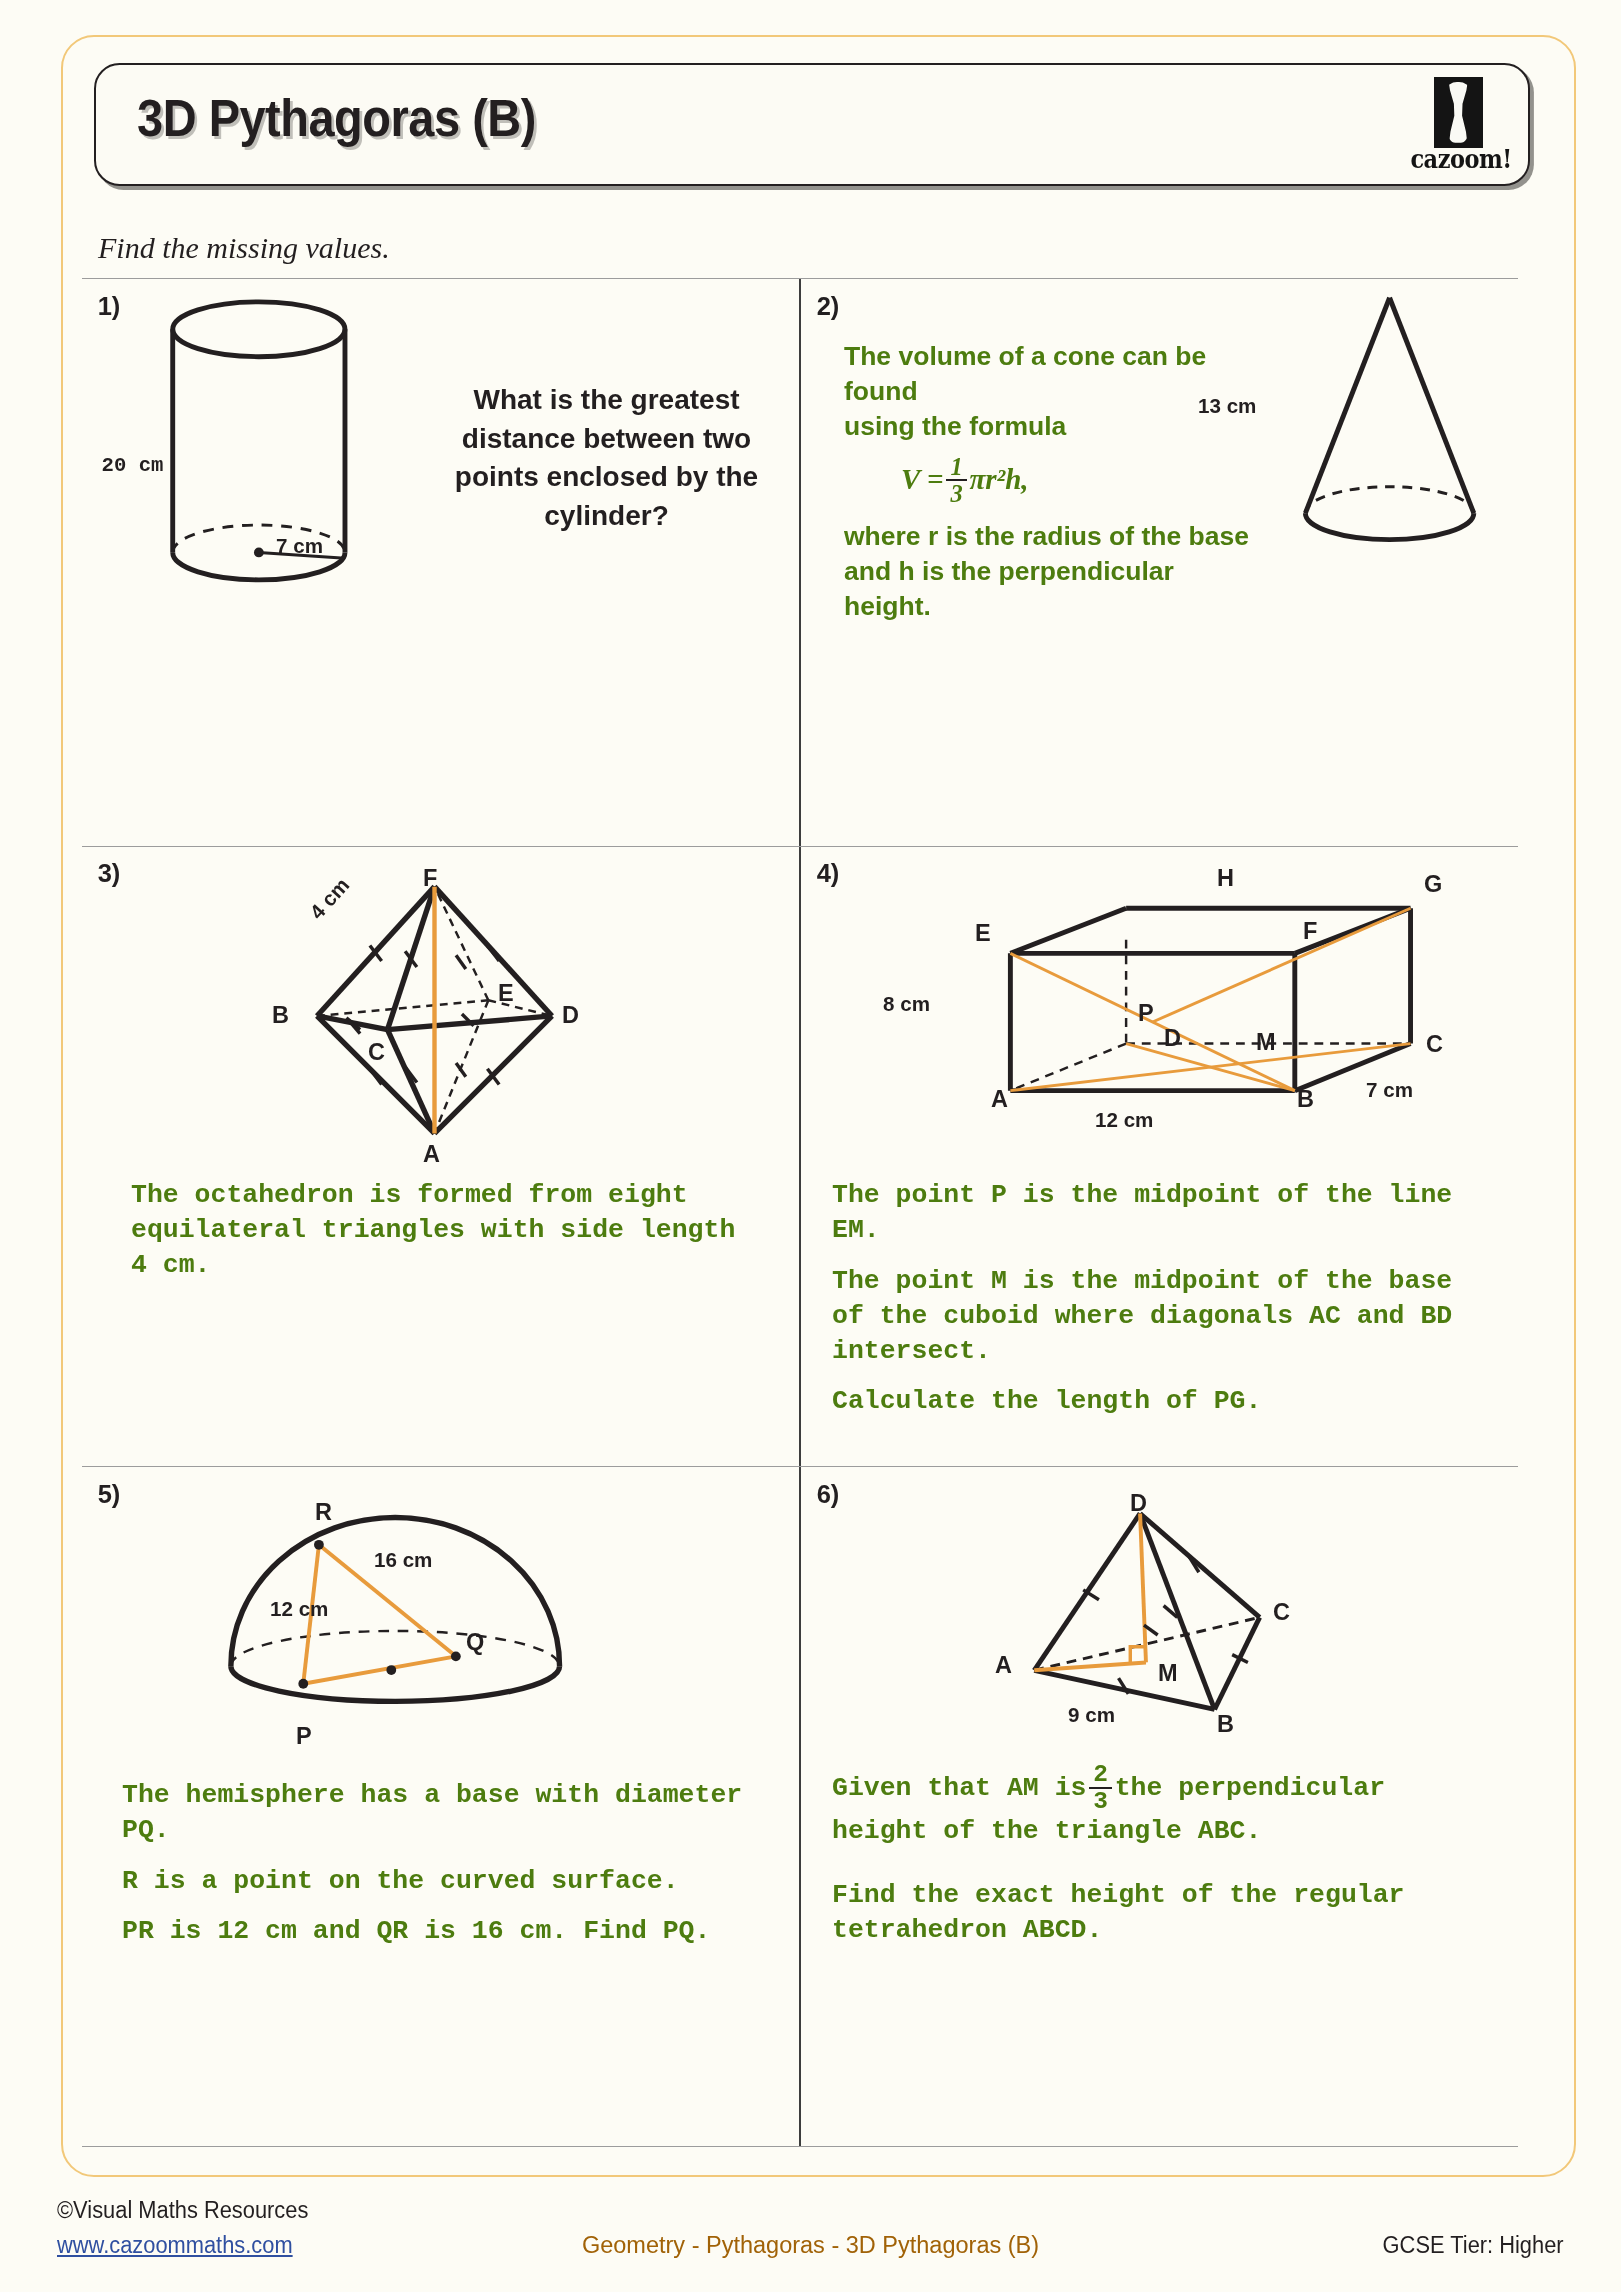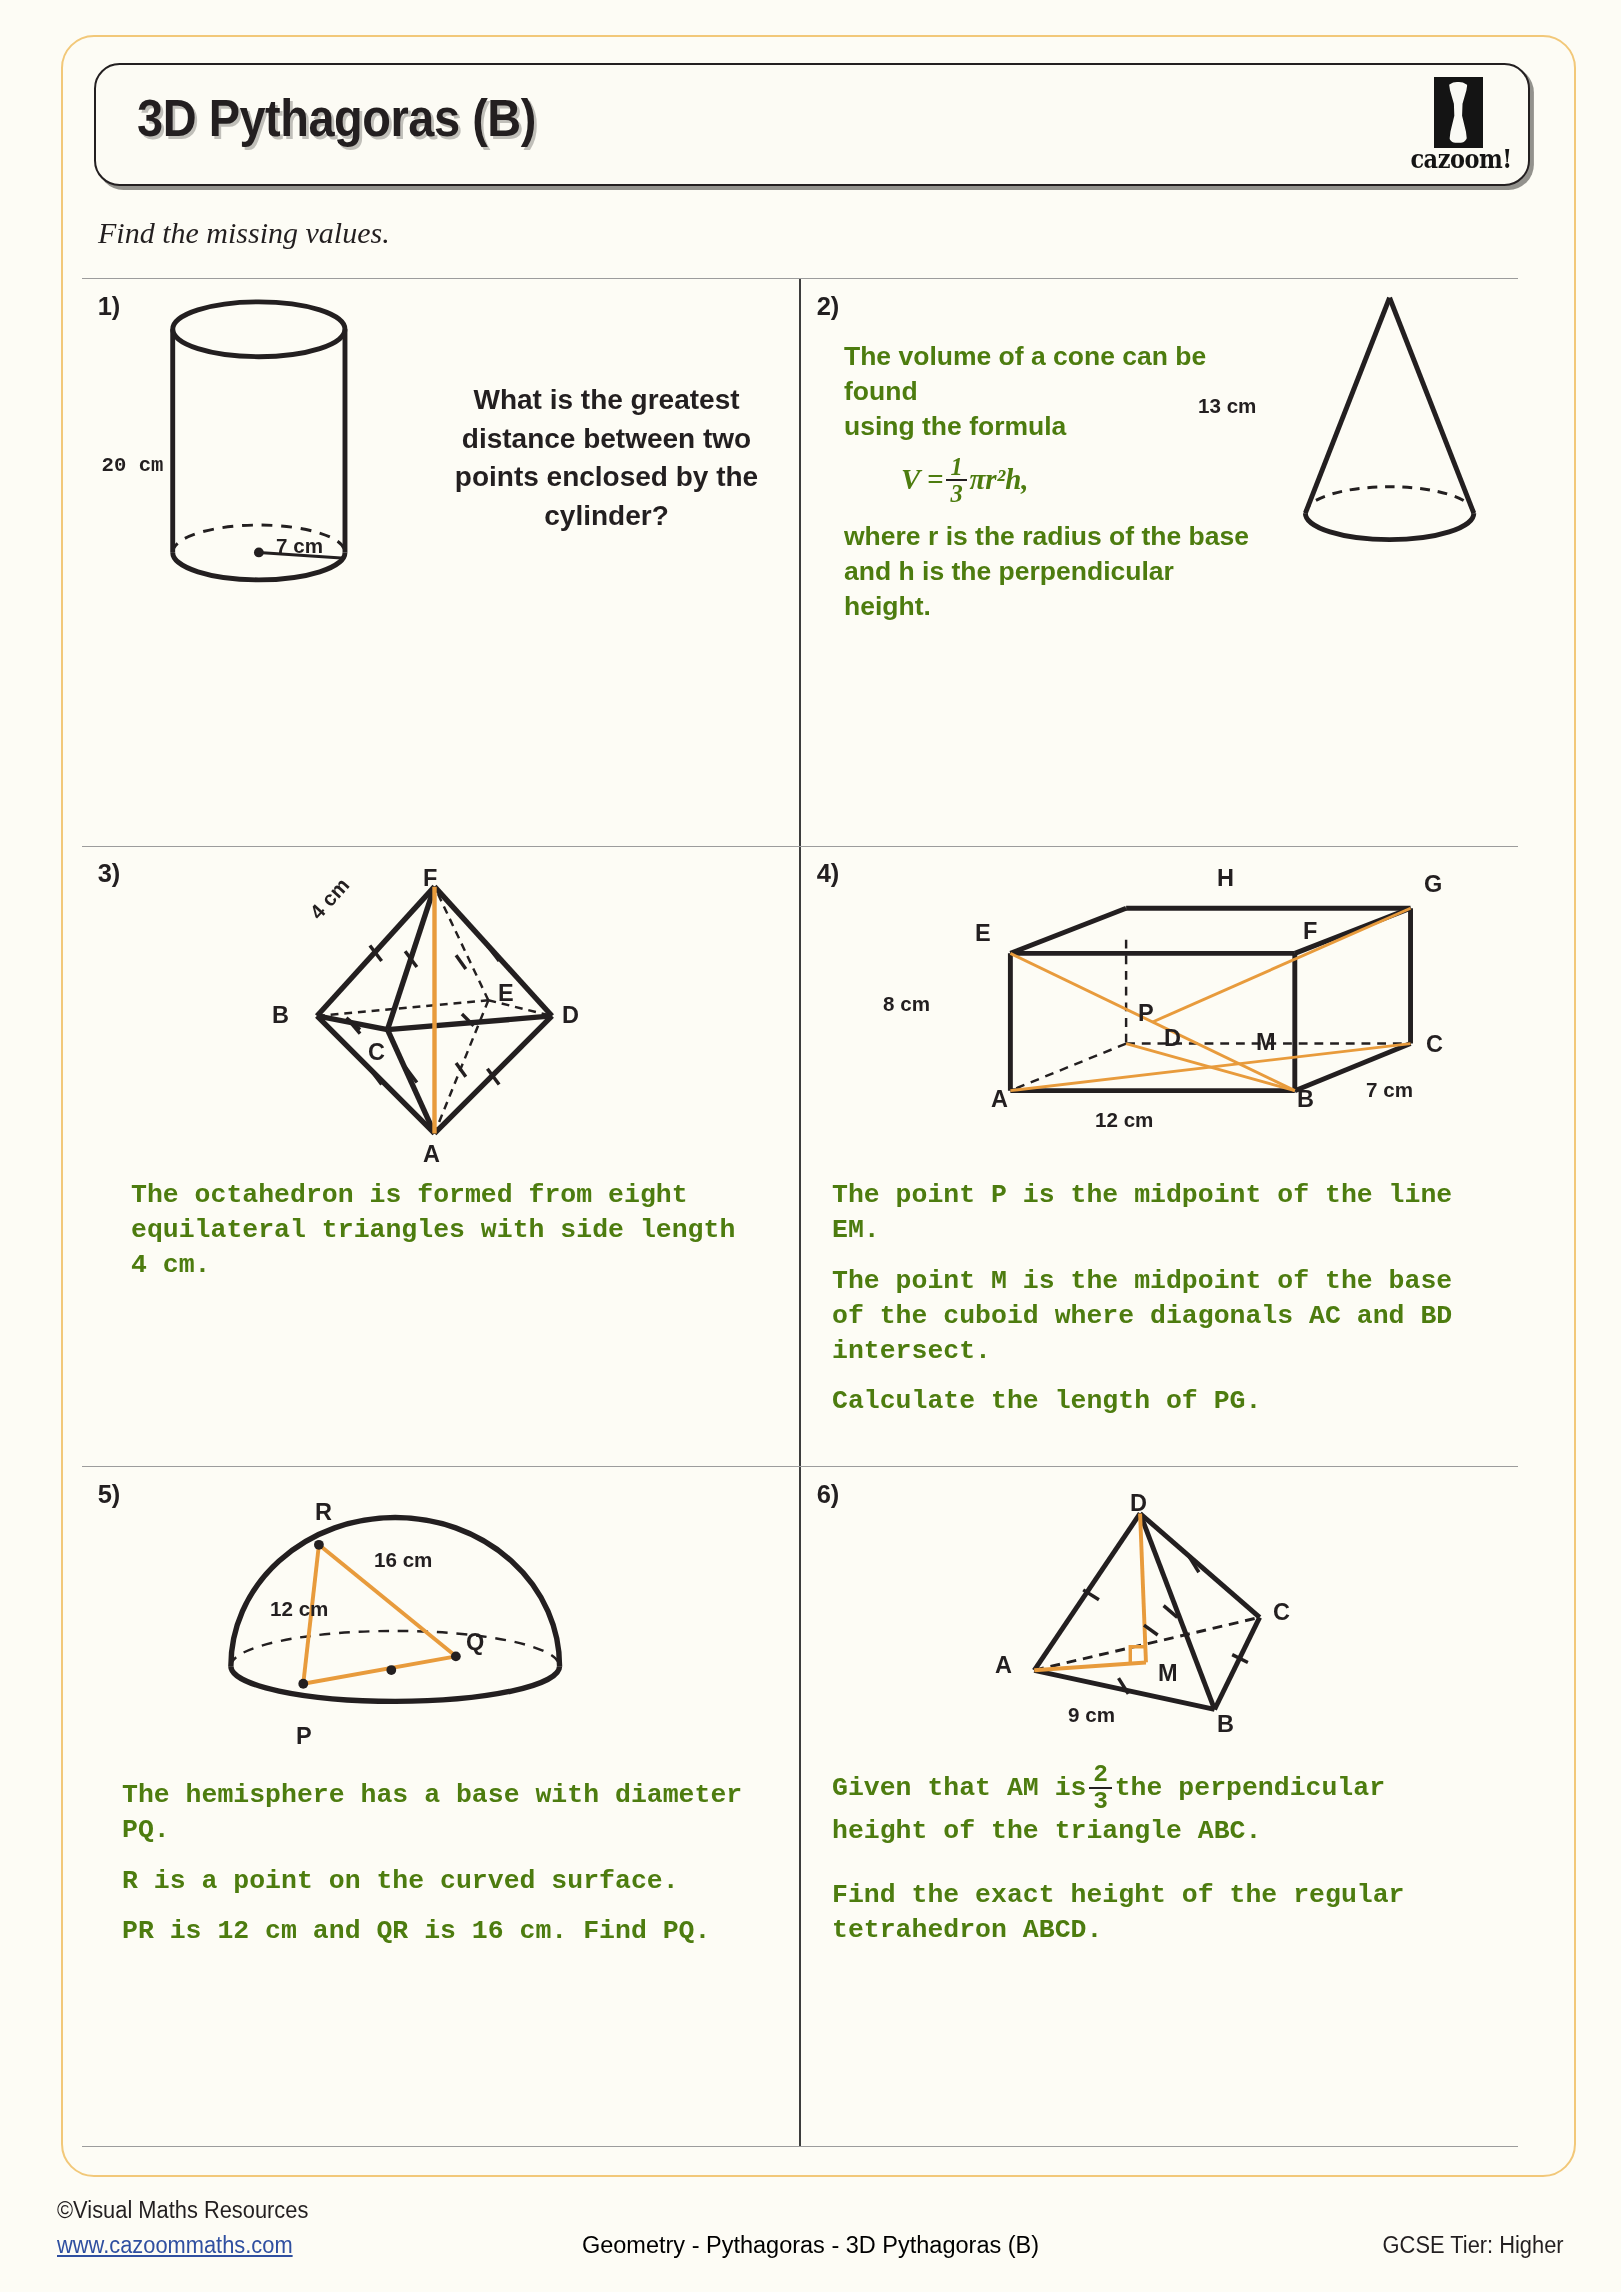--- a/index.html
+++ b/index.html
@@ -65,21 +65,21 @@
     position:absolute;left:0;top:69px;width:96px;
     text-align:center;
     font-family:"DejaVu Serif", serif;
     font-weight:bold;font-size:22.5px;color:#141414;
     letter-spacing:-0.5px;
     transform:scaleY(1.12);
   }
   
   .instruction{
     position:absolute;
-    left:98px;top:216px;
+    left:98px;top:231px;
     font-family:"Liberation Serif", serif;
     font-style:italic;
     font-size:30px;
     color:#231F20;
   }
   
   .grid{
     position:absolute;
     left:82px;top:278px;
     width:1436px;height:1868px;
@@ -119,21 +119,21 @@
     white-space:nowrap;
   }
   .f-url{
     position:absolute;left:57px;top:57px;
     font-size:23.5px;color:#2F4FA0;text-decoration:underline;
     transform:scaleX(.93);transform-origin:left center;
     white-space:nowrap;
   }
   .f-mid{
     position:absolute;left:0;top:57px;width:1621px;text-align:center;
-    font-size:23.5px;color:#000000;
+    font-size:23.5px;color:#a16207;
   }
   .f-right{
     position:absolute;right:57px;top:57px;
     font-size:23.5px;color:#231F20;
     transform:scaleX(.93);transform-origin:right center;
     white-space:nowrap;
   }
 </style>
 </head>
 <body>

